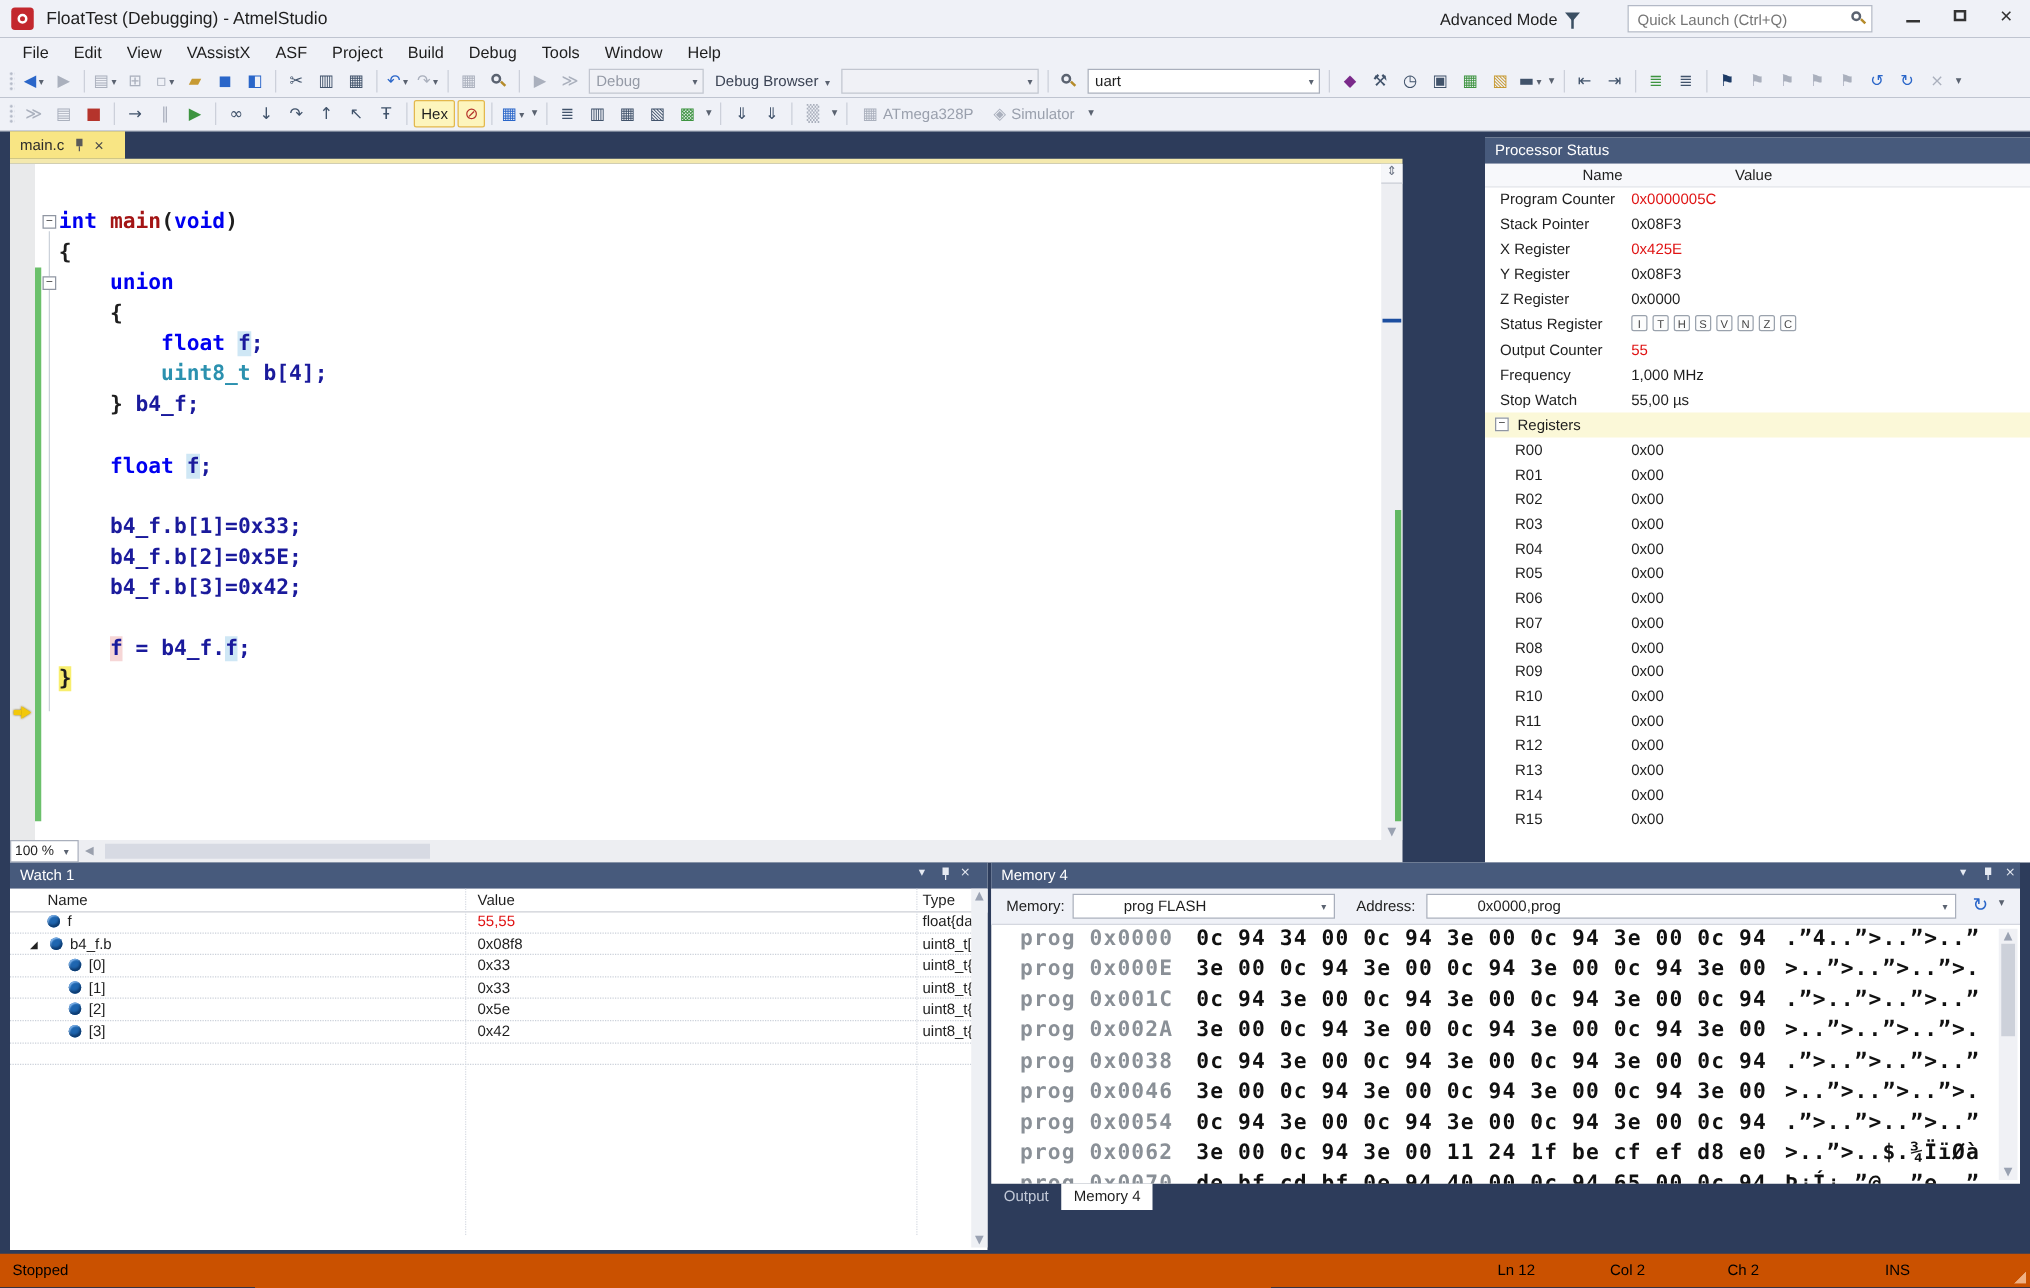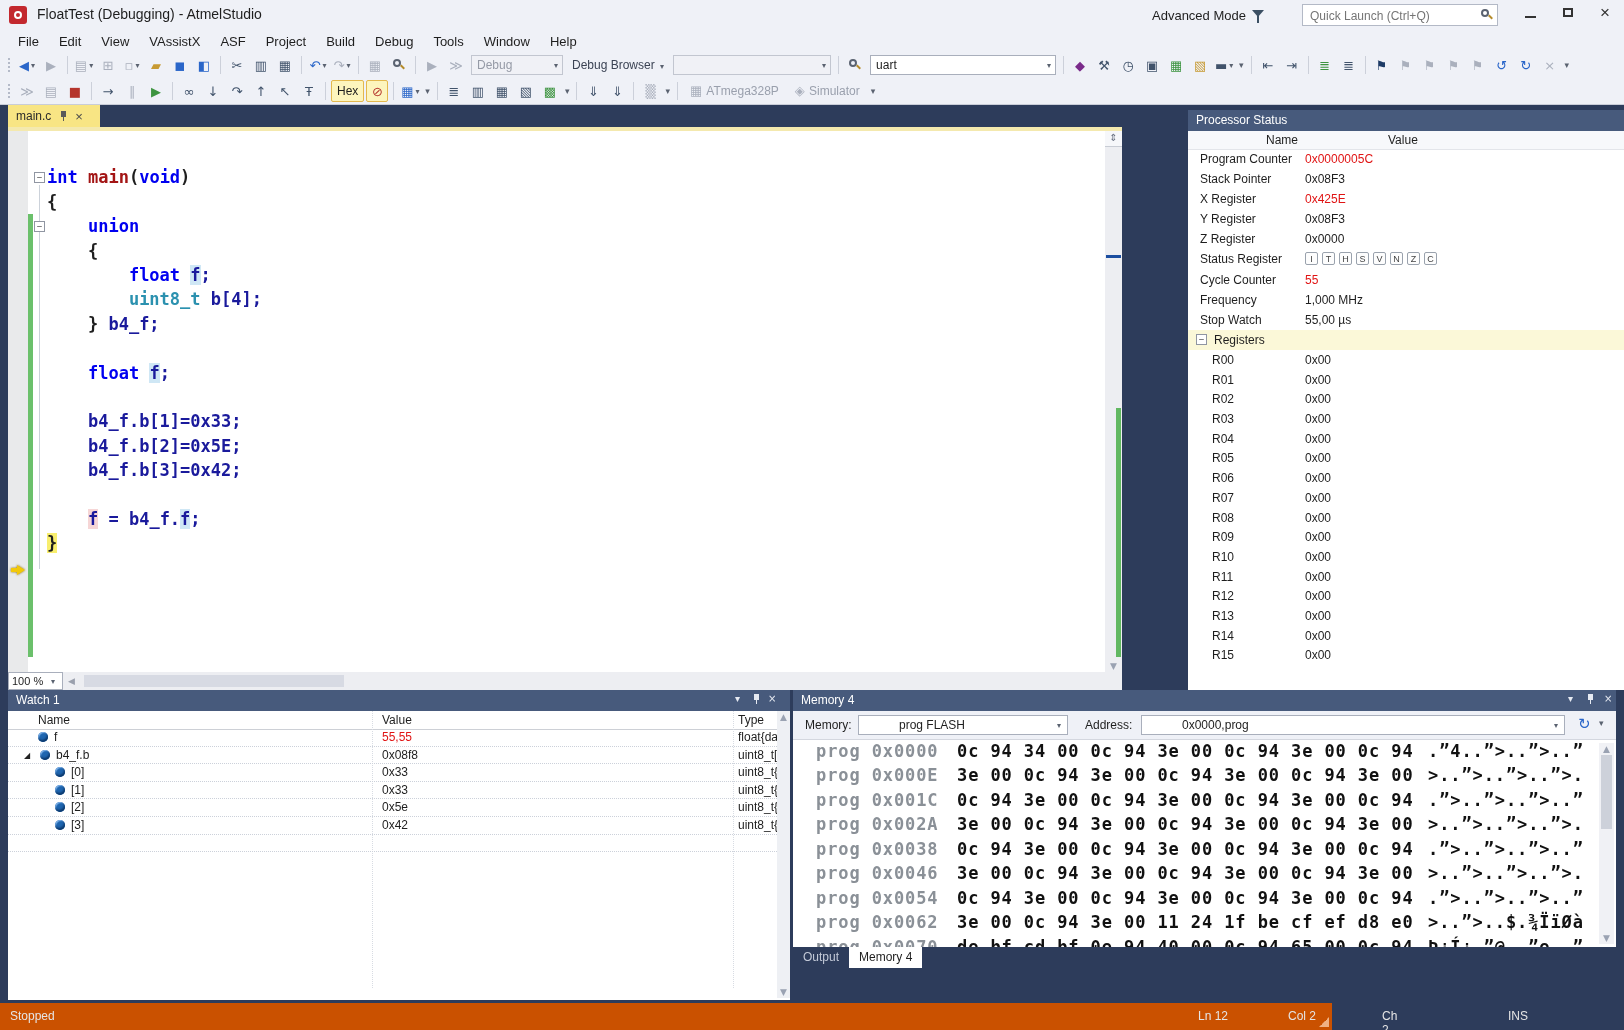--- a/index.html
+++ b/index.html
@@ -141,21 +141,21 @@
   .m-row{height:24.45px;position:relative;font-family:"DejaVu Sans Mono",monospace;font-weight:bold;font-size:17px;padding-left:48px;}
   .m-addr{position:absolute;left:23px;color:#8a9097;letter-spacing:0.9px;}
   .m-bytes{position:absolute;left:164px;letter-spacing:0.9px;color:#111;}
   .m-ascii{position:absolute;left:635px;letter-spacing:0.9px;color:#111;}
   .mscroll{position:absolute;right:2px;top:53px;bottom:3px;width:15px;background:#f0f1f5;}
 
   
   .btabs{position:absolute;left:793px;top:947px;height:21px;display:flex;}
   .btab{font-size:12px;padding:3px 10px 0 10px;color:#c3cad8;}
   .btab.active{background:#fff;color:#1e1e1e;}
-  .statusbar{position:absolute;left:0;top:1003px;width:1332px;height:27px;background:#ca5100;color:#e5e5e5;font-size:12px;}
+  .statusbar{position:absolute;left:0;top:1003px;width:1624px;height:27px;background:#ca5100;color:#000000;font-size:12px;}
   .statusbar span{position:absolute;top:6px;}
   .grip2{position:absolute;right:3px;bottom:3px;width:10px;height:10px;background-image:linear-gradient(135deg,transparent 50%,#f0b184 50%);clip-path:polygon(100% 0,100% 100%,0 100%);}
 </style>
 </head>
 <body>
 
 <div class="app">
 
   <div class="titlebar">
     <div class="applogo"></div>
@@ -507,21 +507,21 @@
             <span class="flag">T</span>
             <span class="flag">H</span>
             <span class="flag">S</span>
             <span class="flag">V</span>
             <span class="flag">N</span>
             <span class="flag">Z</span>
             <span class="flag">C</span>
           </span>
         </div>
         <div class="p-row">
-          <span class="p-name">Cycle Counter</span>
+          <span class="p-name">Output Counter</span>
           <span class="p-val red">55</span>
         </div>
         <div class="p-row">
           <span class="p-name">Frequency</span>
           <span class="p-val">1,000 MHz</span>
         </div>
         <div class="p-row">
           <span class="p-name">Stop Watch</span>
           <span class="p-val">55,00 µs</span>
         </div>

